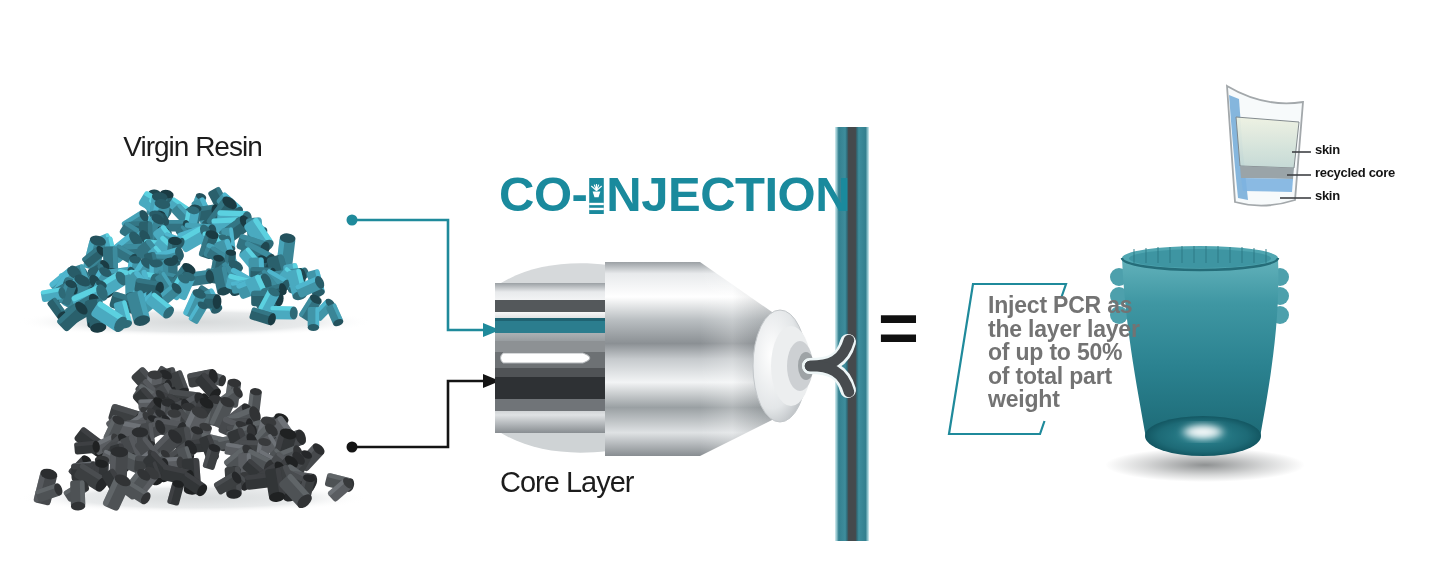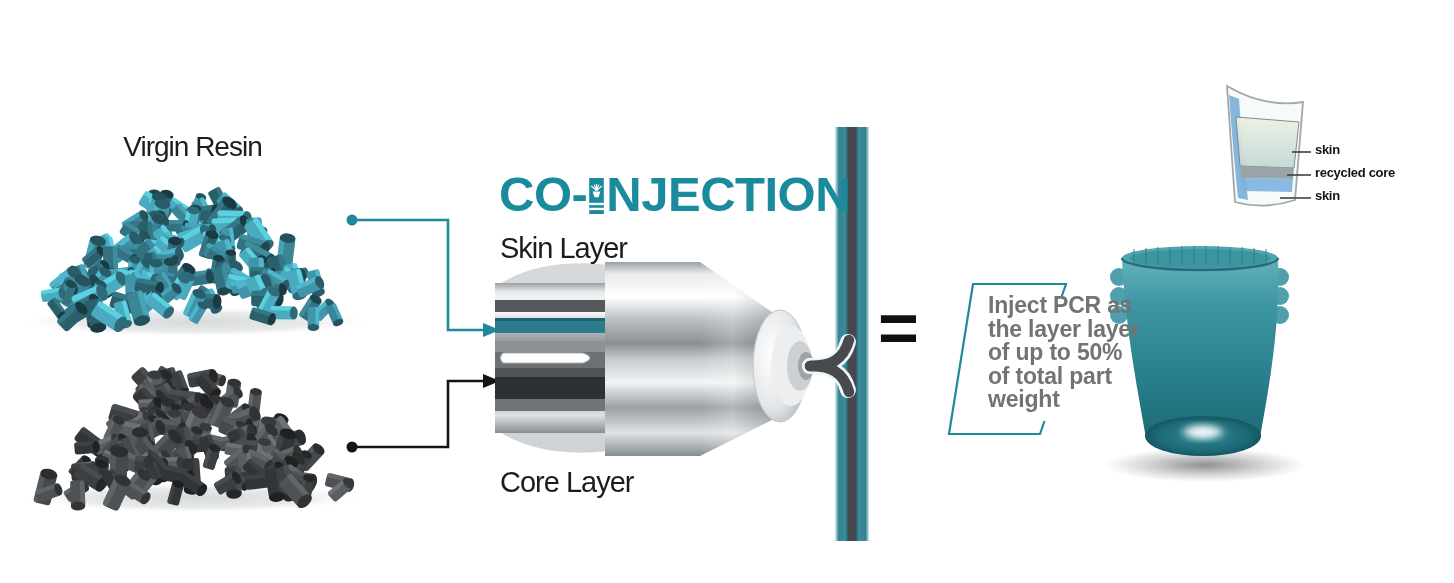--- a/index.html
+++ b/index.html
@@ -1752,21 +1752,20 @@
           <g stroke="#ffffff" stroke-width="1.2">
             <line x1="7.5" y1="13" x2="2.2" y2="8.2"></line>
             <line x1="7.5" y1="13" x2="5.2" y2="6.8"></line>
             <line x1="7.5" y1="13" x2="7.5" y2="6.2"></line>
             <line x1="7.5" y1="13" x2="9.8" y2="6.8"></line>
             <line x1="7.5" y1="13" x2="12.8" y2="8.2"></line>
           </g>
         </svg></span><span>NJECTION</span>
 </div>
 
-<div class="txt big-label" style="left:500px;top:232px;font-size:29px;">Skin Layer</div>
 <div class="txt big-label" style="left:500px;top:466px;font-size:29px;">Core Layer</div>
 
 <div class="txt equals" style="left:878px;top:288px;">=</div>
 
 <div class="txt" style="left:988px;top:294px;">
   <div class="callout-line">Inject PCR as</div>
   <div class="callout-line">the layer layer</div>
   <div class="callout-line">of up to 50%</div>
   <div class="callout-line">of total part</div>
   <div class="callout-line">weight</div>

